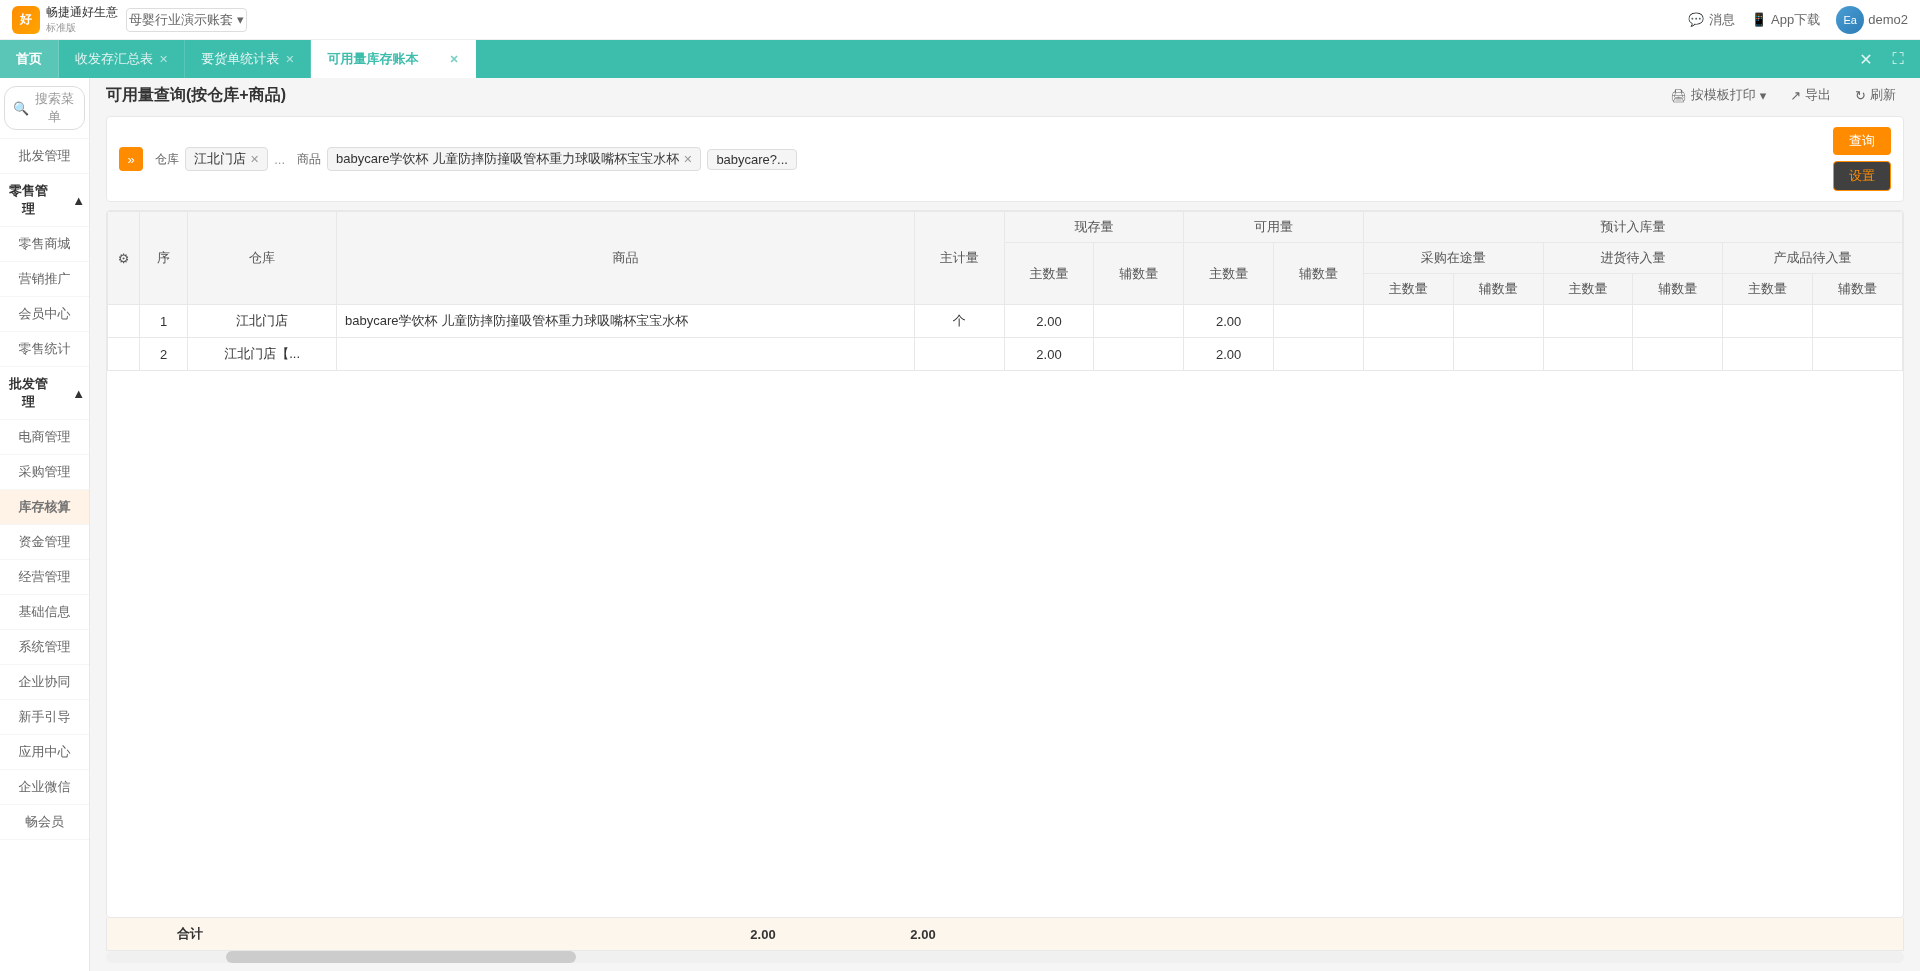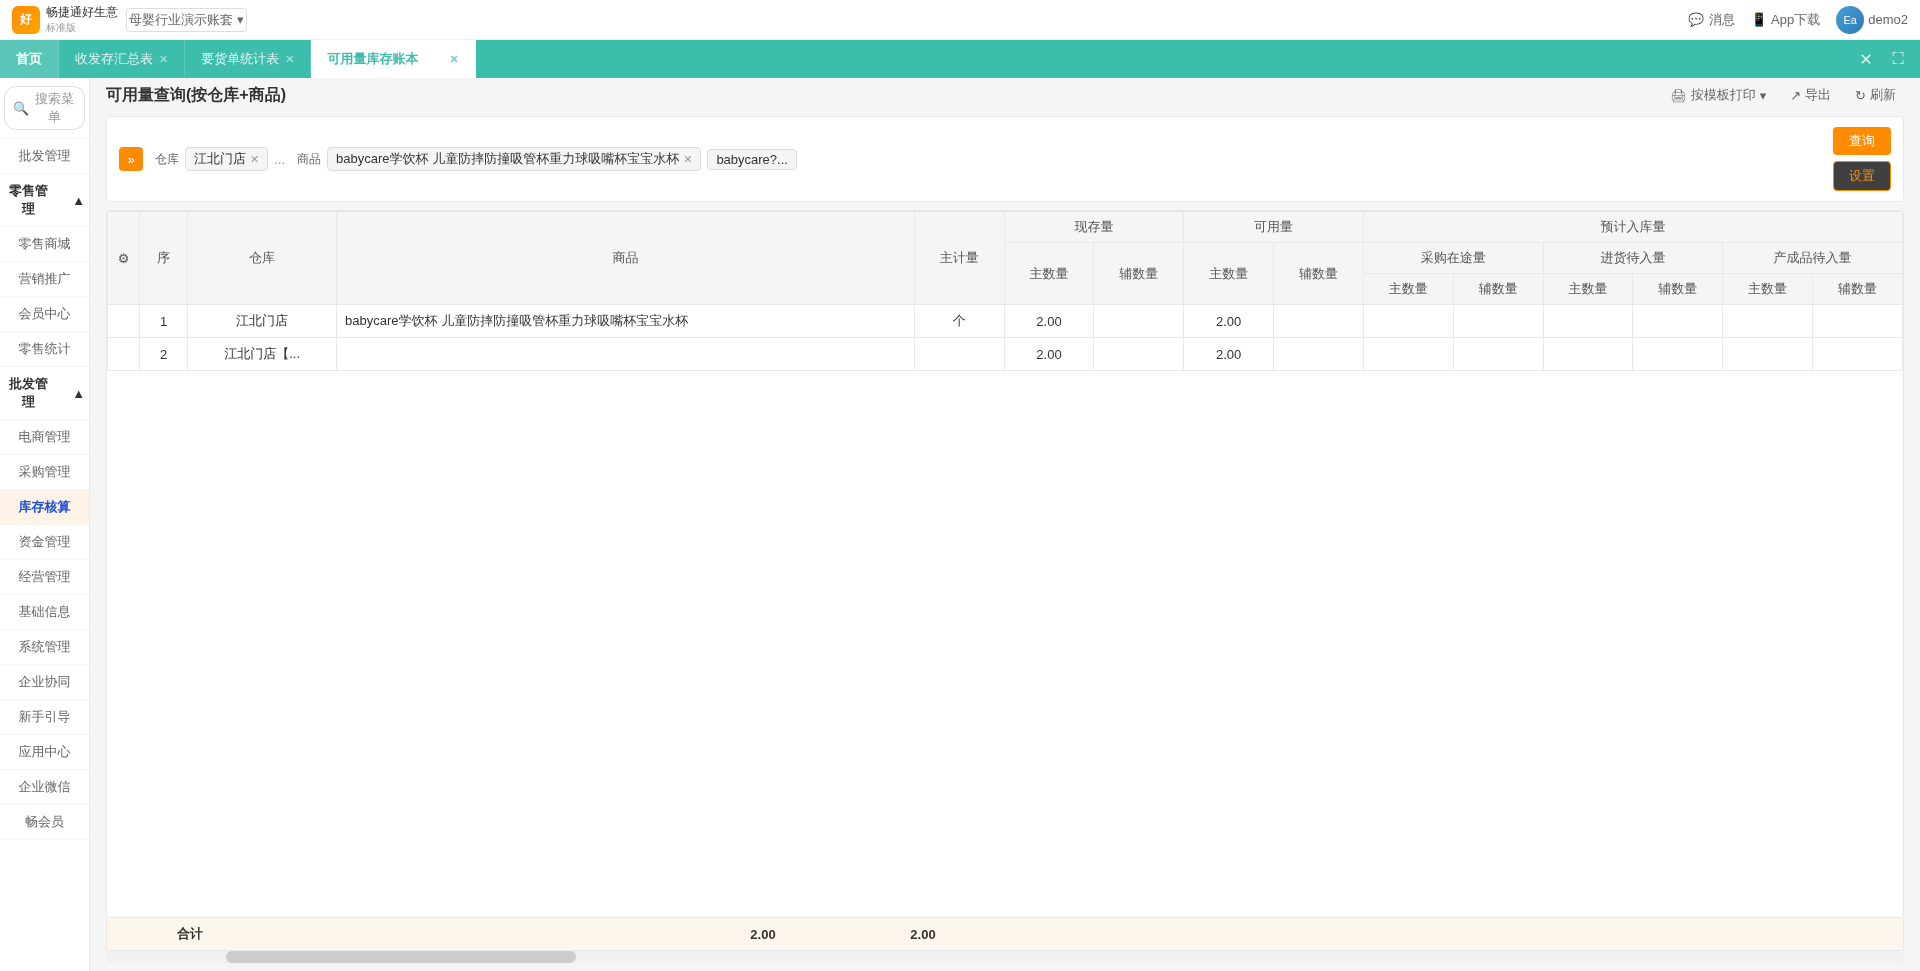--- a/index.html
+++ b/index.html
@@ -126,21 +126,21 @@
       color: #666;
       cursor: pointer;
       border-bottom: 1px solid #f5f5f5;
     }
     .sidebar-nav-item.section-header {
       display: flex; align-items: center; justify-content: center; gap: 19px;
       color: #333; font-weight: bold;
     }
     .sidebar-nav-item.active {
       background: #fff3e8;
-      color: #1d4ed8;
+      color: #737373;
       font-weight: bold;
     }
 
     
     .content-area {
       flex: 1;
       overflow: hidden;
       display: flex;
       flex-direction: column;
       background: #f5f5f5;

